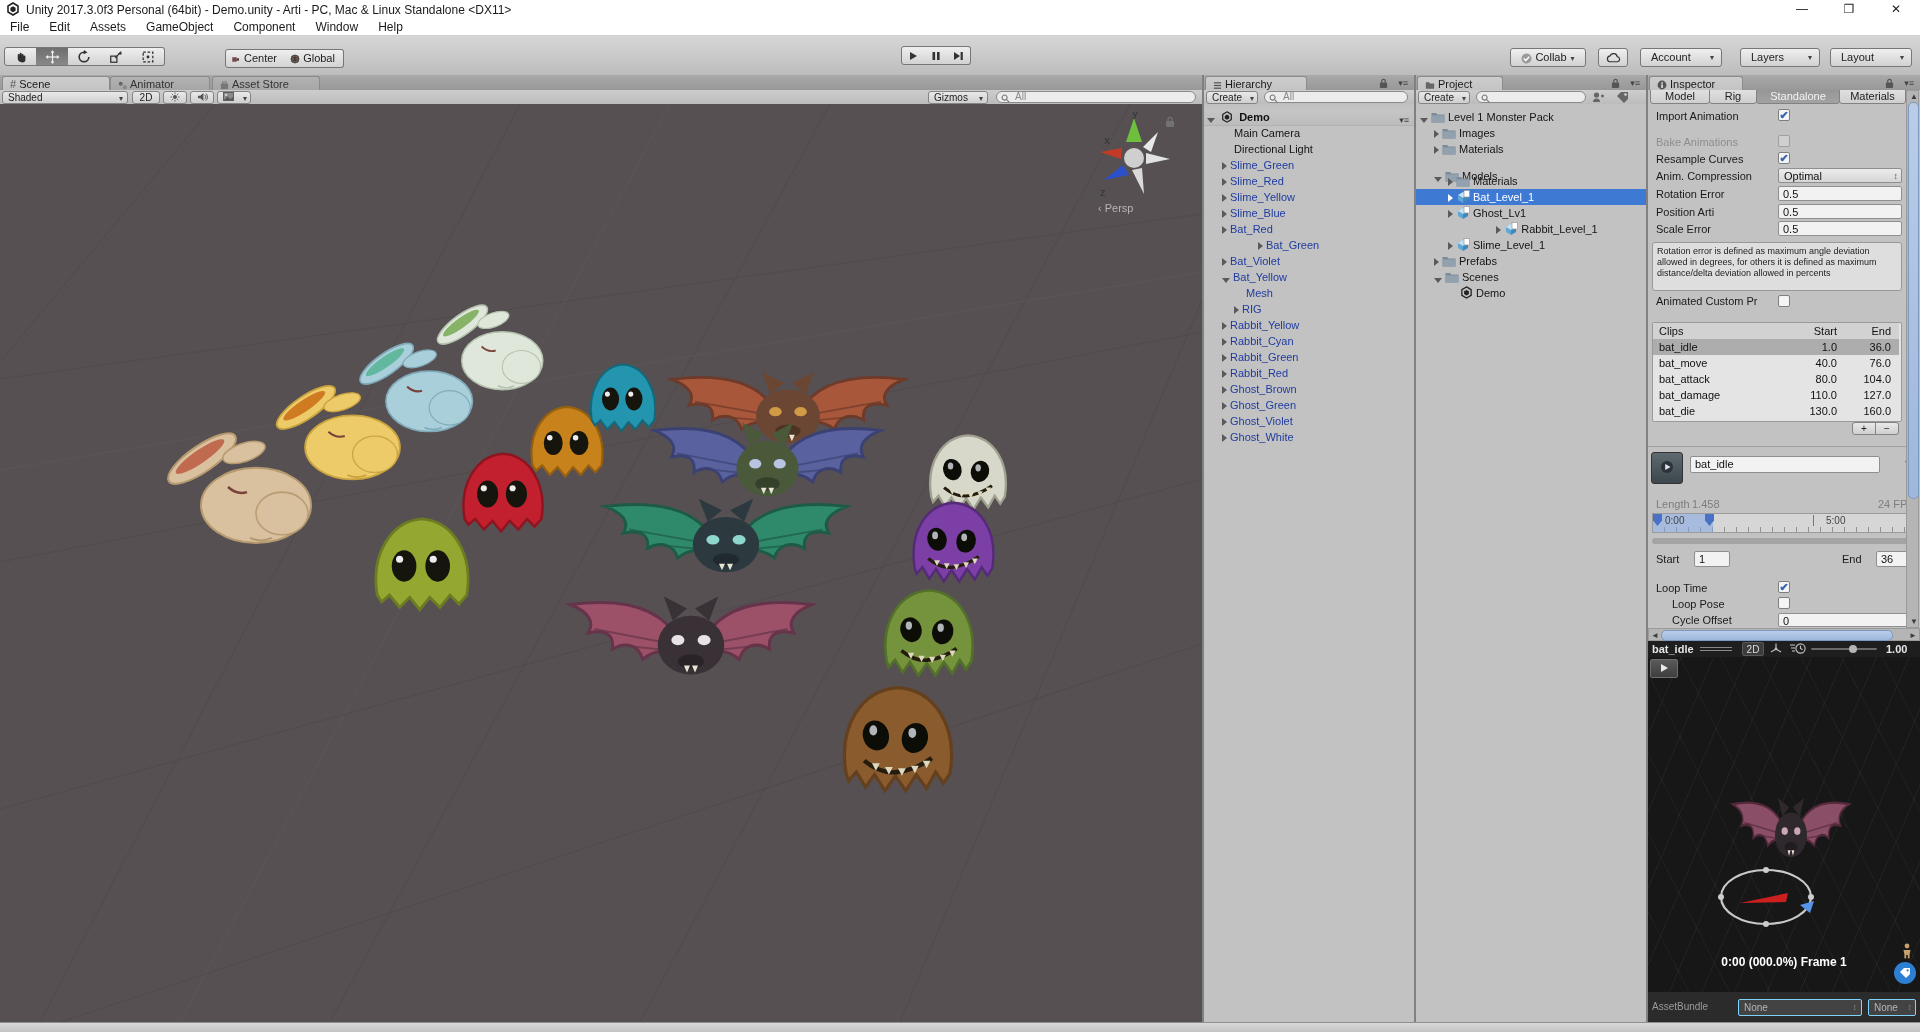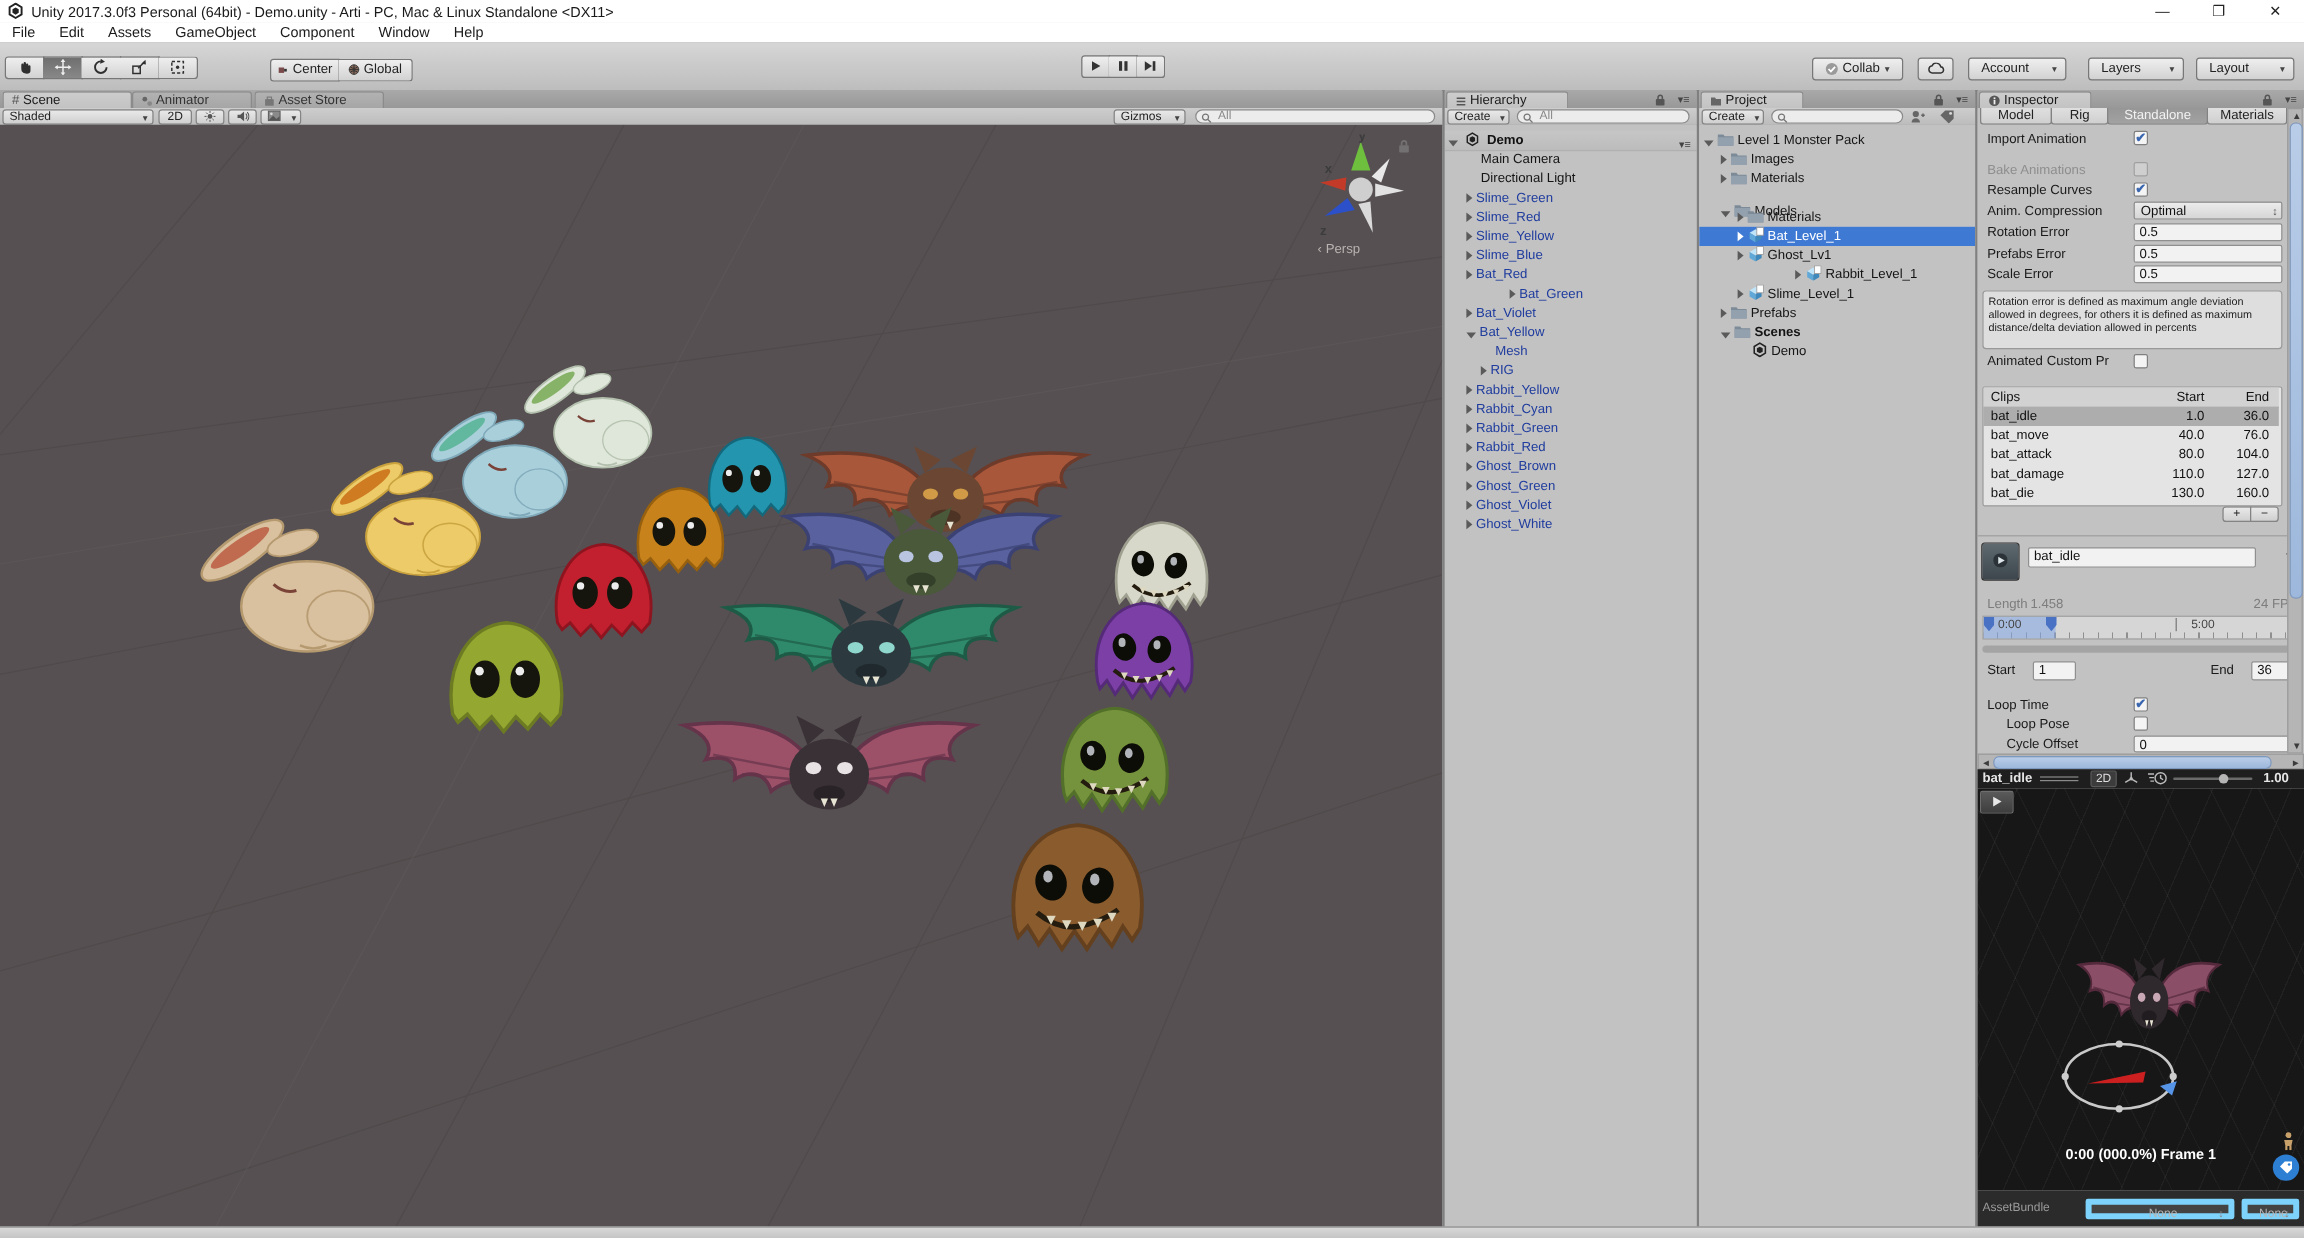--- a/index.html
+++ b/index.html
@@ -66,21 +66,21 @@
   .scrollv{position:absolute;background:#b5b5b5;border:1px solid #9a9a9a;box-sizing:border-box;}
   .thumbB{position:absolute;background:linear-gradient(#b9cde8,#9db8dc);border:1px solid #7e99c0;border-radius:5px;}
   .sarrow{position:absolute;font-size:8px;color:#3c3c3c;}
   
   #pvheader{background:#1e1e1e;color:#e6e6e6;}
   .pvtxt{position:absolute;font-size:11px;font-weight:bold;color:#e6e6e6;white-space:nowrap;}
   .pvbtn{position:absolute;background:#3c3c3c;border:1px solid #595959;border-radius:2px;color:#ddd;font-size:10px;text-align:center;box-sizing:border-box;}
   #preview{background:#171717;
      background-image:repeating-linear-gradient(113deg,rgba(255,255,255,.045) 0 1px,transparent 1px 30px),
                       repeating-linear-gradient(63deg,rgba(255,255,255,.035) 0 1px,transparent 1px 36px);}
-  .darkdrop{position:absolute;background:#434343;border:5px solid #7dd3fc;border-radius:2px;color:#b5b5b5;font-size:10px;line-height:15px;padding-left:5px;box-sizing:border-box;text-align:center;}
+  .darkdrop{position:absolute;background:#434343;border:1px solid #7dd3fc;border-radius:2px;color:#b5b5b5;font-size:10px;line-height:15px;padding-left:5px;box-sizing:border-box;}
   
   #sceneview{background:#565052;}
   #statusbar{background:linear-gradient(#d8d8d8,#c2c2c2);border-top:1px solid #8f8f8f;}
   .persp{color:#b9b3b1;font-size:11px;}
   .clipsel{background:#adadad;}
   .cliprow{position:absolute;height:16px;line-height:16px;font-size:11px;}
   .cnum{position:absolute;text-align:right;}
 </style>
 </head>
 <body>
@@ -580,21 +580,21 @@
         <div class="trow" style="left: 0px; top: 133px; width: 230px;"><span class="arr r" style="margin-left: 32px;"></span><span><svg class="ico" width="14" height="13" viewBox="0 0 14 13">
               <polygon points="2,5 7,2 12,5 7,8" fill="#bfe4f8"></polygon>
               <polygon points="2,5 7,8 7,13 2,10" fill="#5fa8d8"></polygon>
               <polygon points="12,5 7,8 7,13 12,10" fill="#3f88bc"></polygon>
               <rect x="8" y="0.5" width="5.5" height="6.5" fill="#fff" stroke="#999" stroke-width="0.7"></rect>
             </svg></span><span class="nm obj">Slime_Level_1</span></div>
         <div class="trow" style="left: 0px; top: 149px; width: 230px;"><span class="arr r" style="margin-left: 18px;"></span><span><svg class="ico" width="14" height="11" viewBox="0 0 14 11">
               <path d="M0.5 1 h4.6 l1.2 1.6 h7.2 V10.5 H0.5 Z" fill="#7d8b99"></path>
               <path d="M0.5 3.4 h13 V10.5 H0.5 Z" fill="#93a1af"></path>
             </svg></span><span class="nm obj">Prefabs</span></div>
-        <div class="trow" style="left: 0px; top: 165px; width: 204px; font-weight: bold;"><span class="arr d" style="margin-left: 18px;"></span><span><svg class="ico" width="14" height="11" viewBox="0 0 14 11">
+        <div class="trow" style="left: 0px; top: 165px; width: 204px;"><span class="arr d" style="margin-left: 18px;"></span><span><svg class="ico" width="14" height="11" viewBox="0 0 14 11">
               <path d="M0.5 1 h4.6 l1.2 1.6 h7.2 V10.5 H0.5 Z" fill="#7d8b99"></path>
               <path d="M0.5 3.4 h13 V10.5 H0.5 Z" fill="#93a1af"></path>
             </svg></span><span class="nm obj">Scenes</span></div>
         <div class="trow" style="left: 0px; top: 181px; width: 230px;"><span class="arr none" style="margin-left: 32px;"></span><span><svg class="ico" width="13" height="13" viewBox="0 0 14 14">
               <path d="M7 1 L12 4 V10 L7 13 L2 10 V4 Z" fill="none" stroke="#222" stroke-width="1.4"></path>
               <path d="M7 4.2 L9.6 5.7 V8.7 L7 10.2 L4.4 8.7 V5.7 Z" fill="#222"></path>
             </svg></span><span class="nm obj">Demo</span></div>
       </div>
   </div>
 
@@ -624,21 +624,21 @@
         <div class="ilabel" style="left: 8px; top: 20px;">Import Animation</div>
         <div class="chk" style="left: 130px; top: 19px;">✔</div>
         <div class="ilabel dis" style="left: 8px; top: 46px;">Bake Animations</div>
         <div class="chk off dis" style="left: 130px; top: 45px;">✔</div>
         <div class="ilabel" style="left: 8px; top: 63px;">Resample Curves</div>
         <div class="chk" style="left: 130px; top: 62px;">✔</div>
         <div class="ilabel" style="left: 8px; top: 80px;">Anim. Compression</div>
         <div class="idrop" style="left: 130px; top: 78px; width: 124px; height: 15px;"><span>Optimal</span><span class="ud">↕</span></div>
         <div class="ilabel" style="left: 8px; top: 98px;">Rotation Error</div>
         <div class="ifield" style="left: 130px; top: 96px; width: 124px; height: 15px;">0.5</div>
-        <div class="ilabel" style="left: 8px; top: 116px;">Prefabs Error</div>
+        <div class="ilabel" style="left: 8px; top: 116px;">Position Arti</div>
         <div class="ifield" style="left: 130px; top: 114px; width: 124px; height: 15px;">0.5</div>
         <div class="ilabel" style="left: 8px; top: 133px;">Scale Error</div>
         <div class="ifield" style="left: 130px; top: 131px; width: 124px; height: 15px;">0.5</div>
       </div>
     <div class="helpbox" style="left:4px;top:152px;width:250px;height:49px;">Rotation error is defined as maximum angle deviation allowed in degrees, for others it is defined as maximum distance/delta deviation allowed in percents</div>
     <div class="ilabel" style="left:8px;top:205px;">Animated Custom Pr</div>
     <div class="chk off" style="left:130px;top:205px;">✔</div>
 
     <div class="abs" style="left:4px;top:232px;width:248px;height:98px;background:#e4e4e4;border:1px solid #9a9a9a;border-radius:2px;">
       <div class="cliprow" style="left:0;top:0;width:246px;background:#d2d2d2;border-bottom:1px solid #aaa;">

